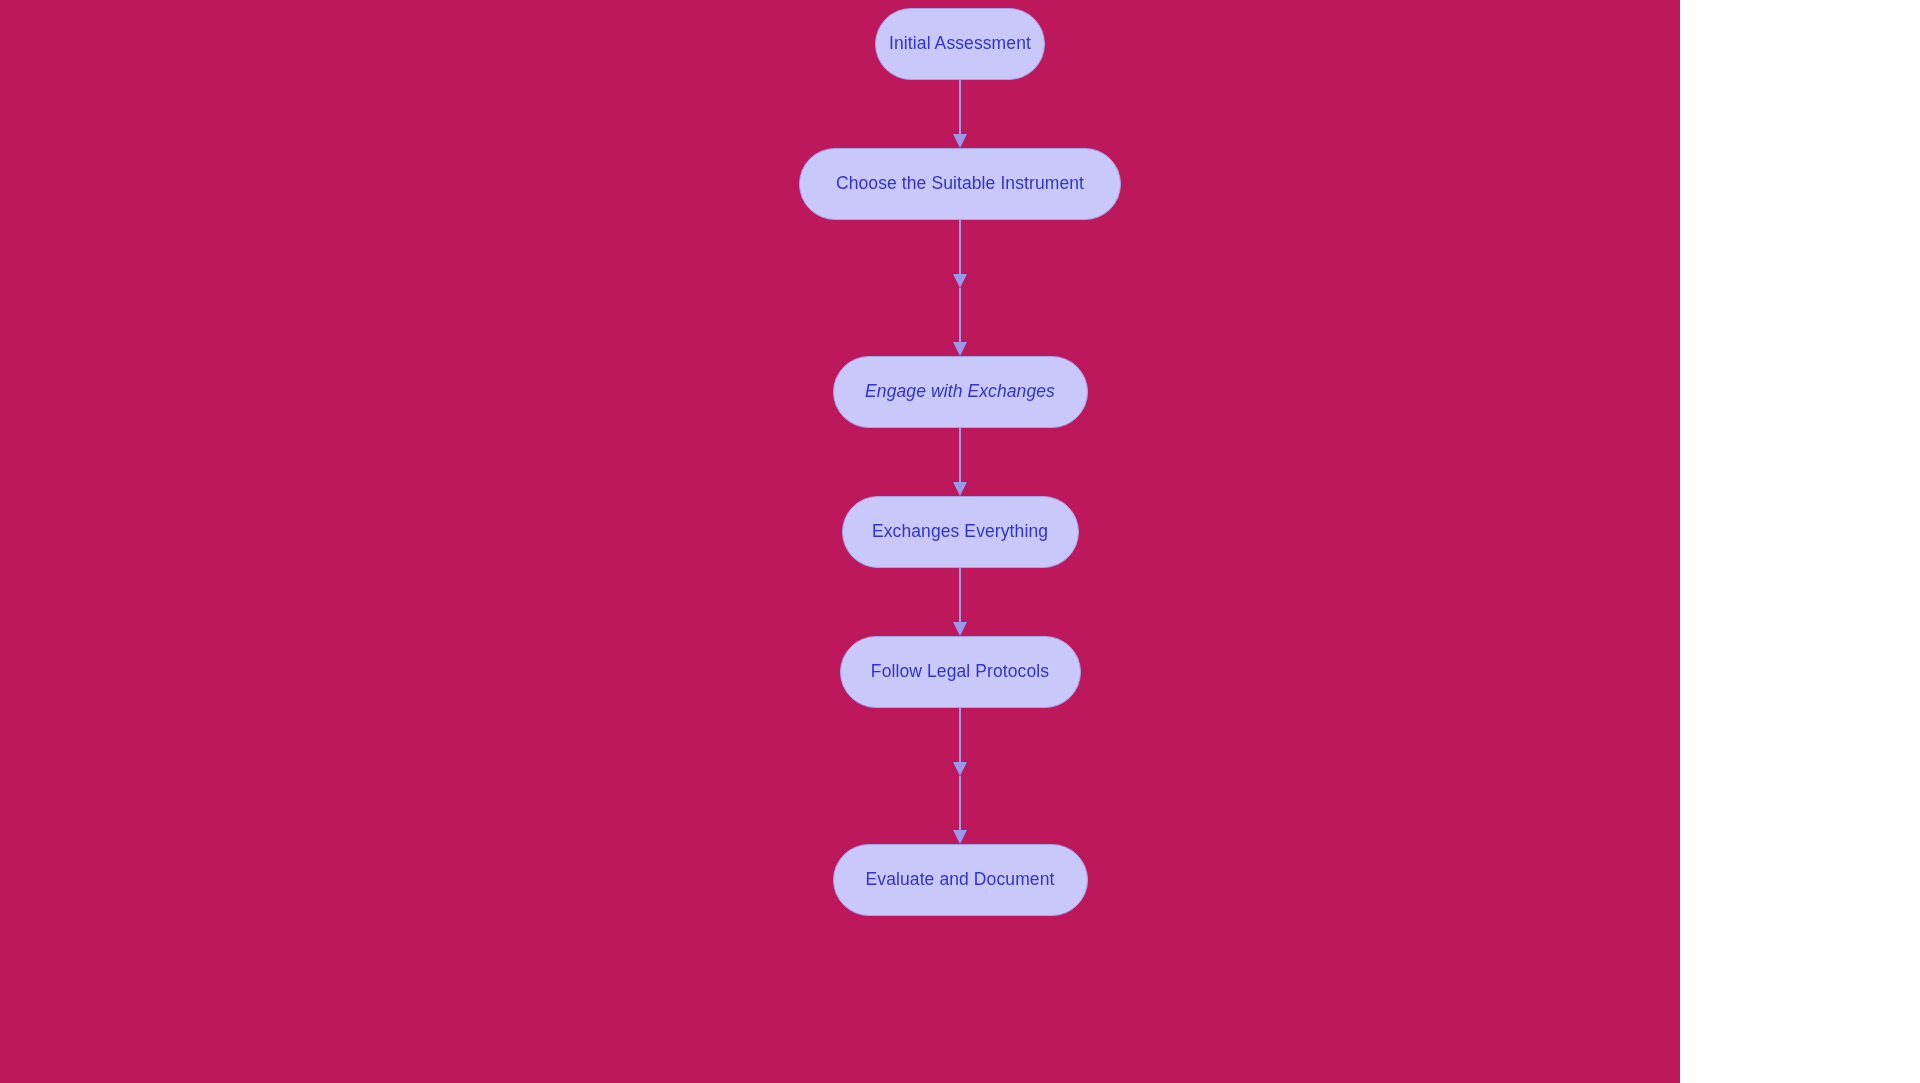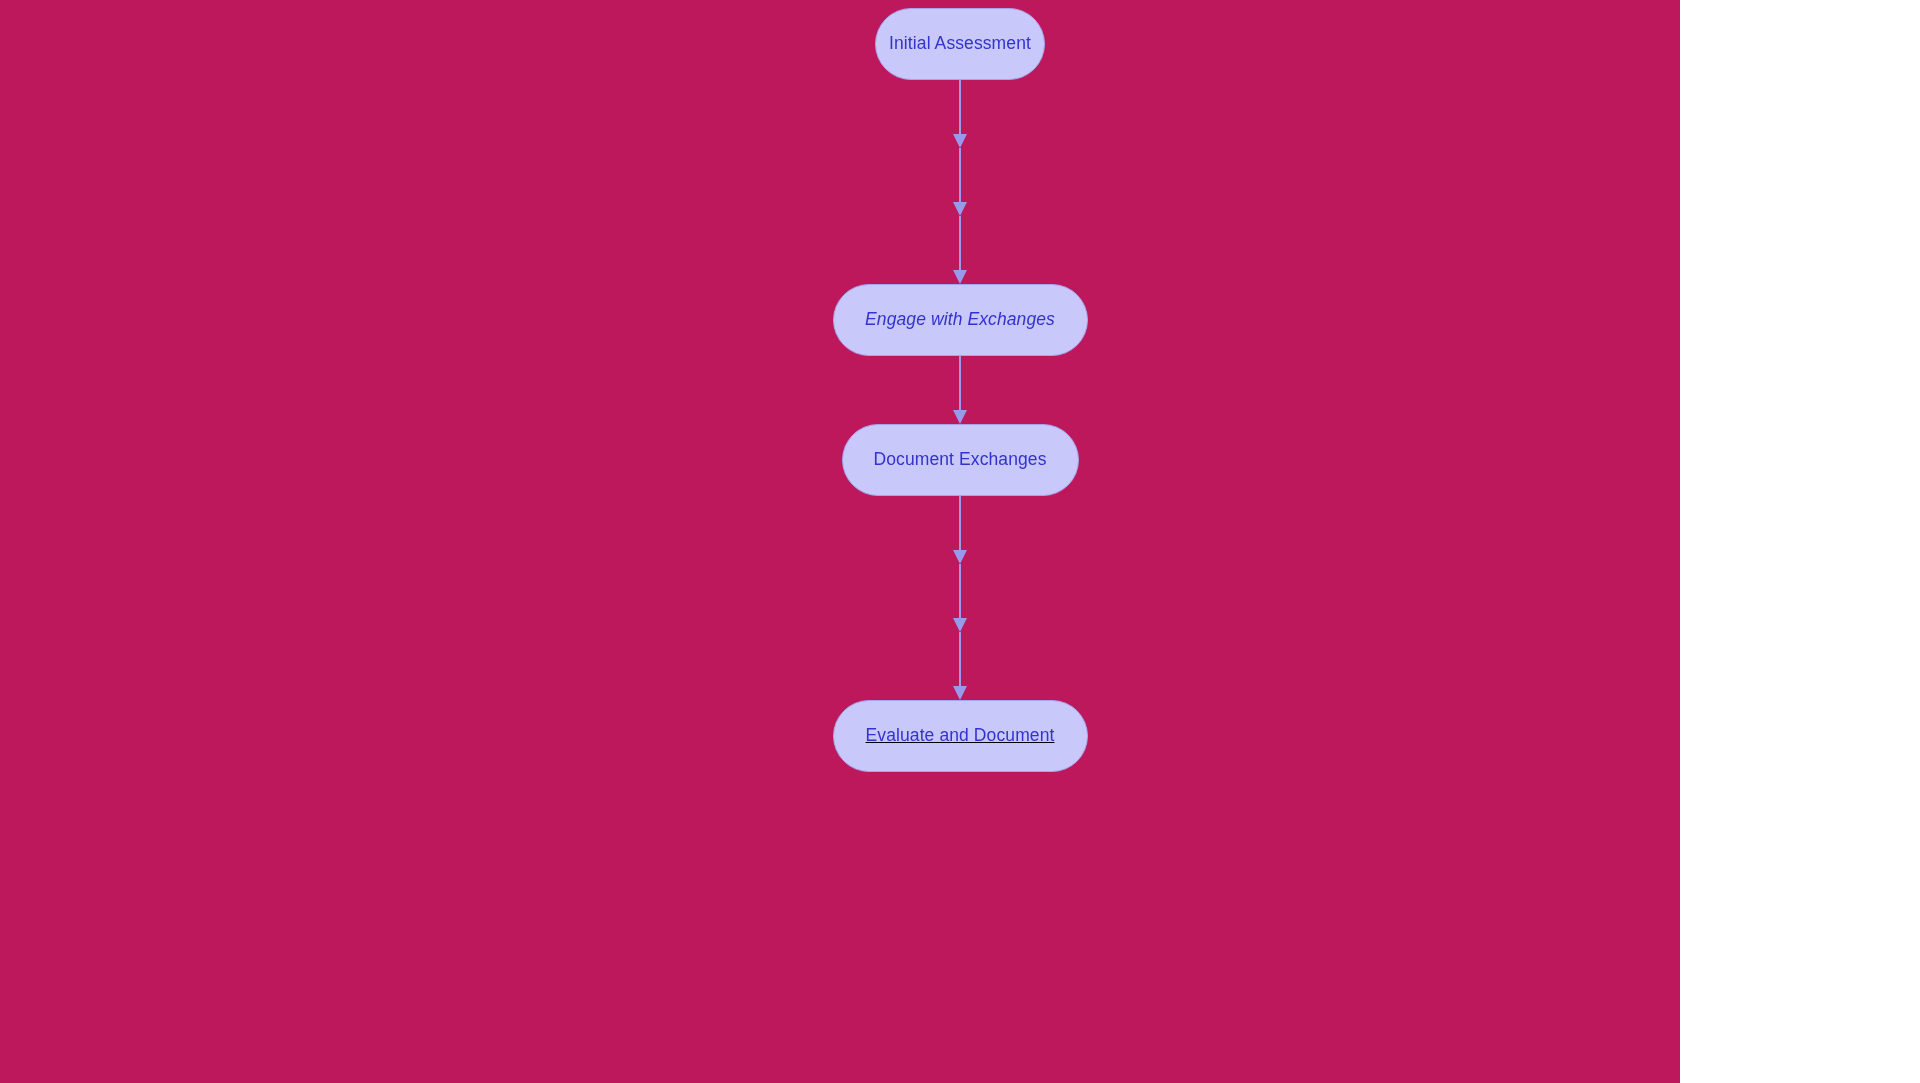--- a/index.html
+++ b/index.html
@@ -84,53 +84,63 @@
   <div class="flow-column" id="flow-column" style="padding-top: 8px;">
       <div class="flow-step">
         <div class="node" style="width: 170px;">
           <span class="node-label">Initial Assessment</span>
         </div>
       </div>
       <svg class="connector" width="22" height="68" viewBox="0 0 22 68">
         <line x1="11" y1="0" x2="11" y2="55"></line>
         <polygon points="4,54 18,54 11,68"></polygon>
       </svg>
+      <div class="flow-step">
+        <div class="node" style="width: 322px;">
+          <span class="node-label">Choose the Suitable Instrument</span>
+        </div>
+      </div>
       <svg class="connector" width="22" height="68" viewBox="0 0 22 68">
         <line x1="11" y1="0" x2="11" y2="55"></line>
         <polygon points="4,54 18,54 11,68"></polygon>
       </svg>
       <svg class="connector" width="22" height="68" viewBox="0 0 22 68">
         <line x1="11" y1="0" x2="11" y2="55"></line>
         <polygon points="4,54 18,54 11,68"></polygon>
       </svg>
       <div class="flow-step">
         <div class="node" style="width: 255px; font-style: italic;">
           <span class="node-label">Engage with Exchanges</span>
         </div>
       </div>
       <svg class="connector" width="22" height="68" viewBox="0 0 22 68">
         <line x1="11" y1="0" x2="11" y2="55"></line>
         <polygon points="4,54 18,54 11,68"></polygon>
       </svg>
       <div class="flow-step">
         <div class="node" style="width: 237px;">
-          <span class="node-label">Document Exchanges</span>
+          <span class="node-label">Exchanges Everything</span>
+        </div>
+      </div>
+      <svg class="connector" width="22" height="68" viewBox="0 0 22 68">
+        <line x1="11" y1="0" x2="11" y2="55"></line>
+        <polygon points="4,54 18,54 11,68"></polygon>
+      </svg>
+      <div class="flow-step">
+        <div class="node" style="width: 241px;">
+          <span class="node-label">Follow Legal Protocols</span>
         </div>
       </div>
       <svg class="connector" width="22" height="68" viewBox="0 0 22 68">
         <line x1="11" y1="0" x2="11" y2="55"></line>
         <polygon points="4,54 18,54 11,68"></polygon>
       </svg>
       <svg class="connector" width="22" height="68" viewBox="0 0 22 68">
         <line x1="11" y1="0" x2="11" y2="55"></line>
         <polygon points="4,54 18,54 11,68"></polygon>
       </svg>
-      <svg class="connector" width="22" height="68" viewBox="0 0 22 68">
-        <line x1="11" y1="0" x2="11" y2="55"></line>
-        <polygon points="4,54 18,54 11,68"></polygon>
-      </svg>
       <div class="flow-step">
-        <div class="node" style="width: 255px; text-decoration: underline;">
+        <div class="node" style="width: 255px;">
           <span class="node-label">Evaluate and Document</span>
         </div>
       </div>
     </div>
 </div>
 
 </body></html>

